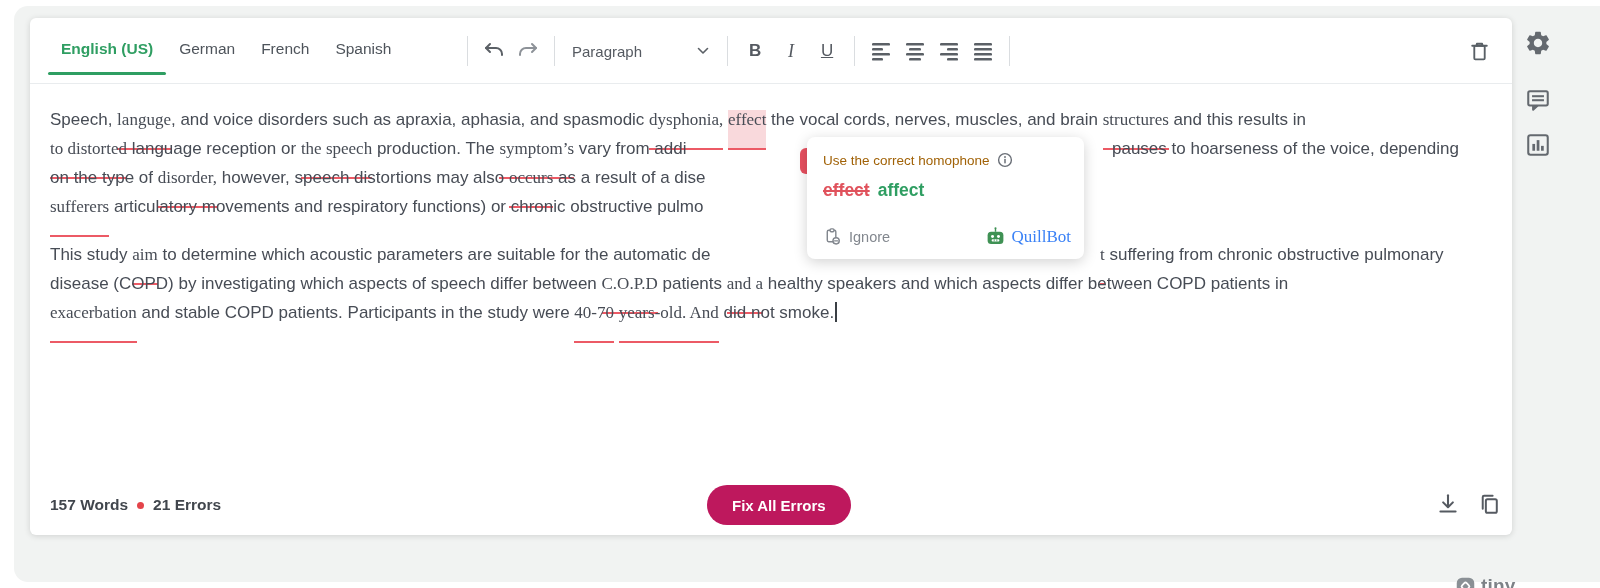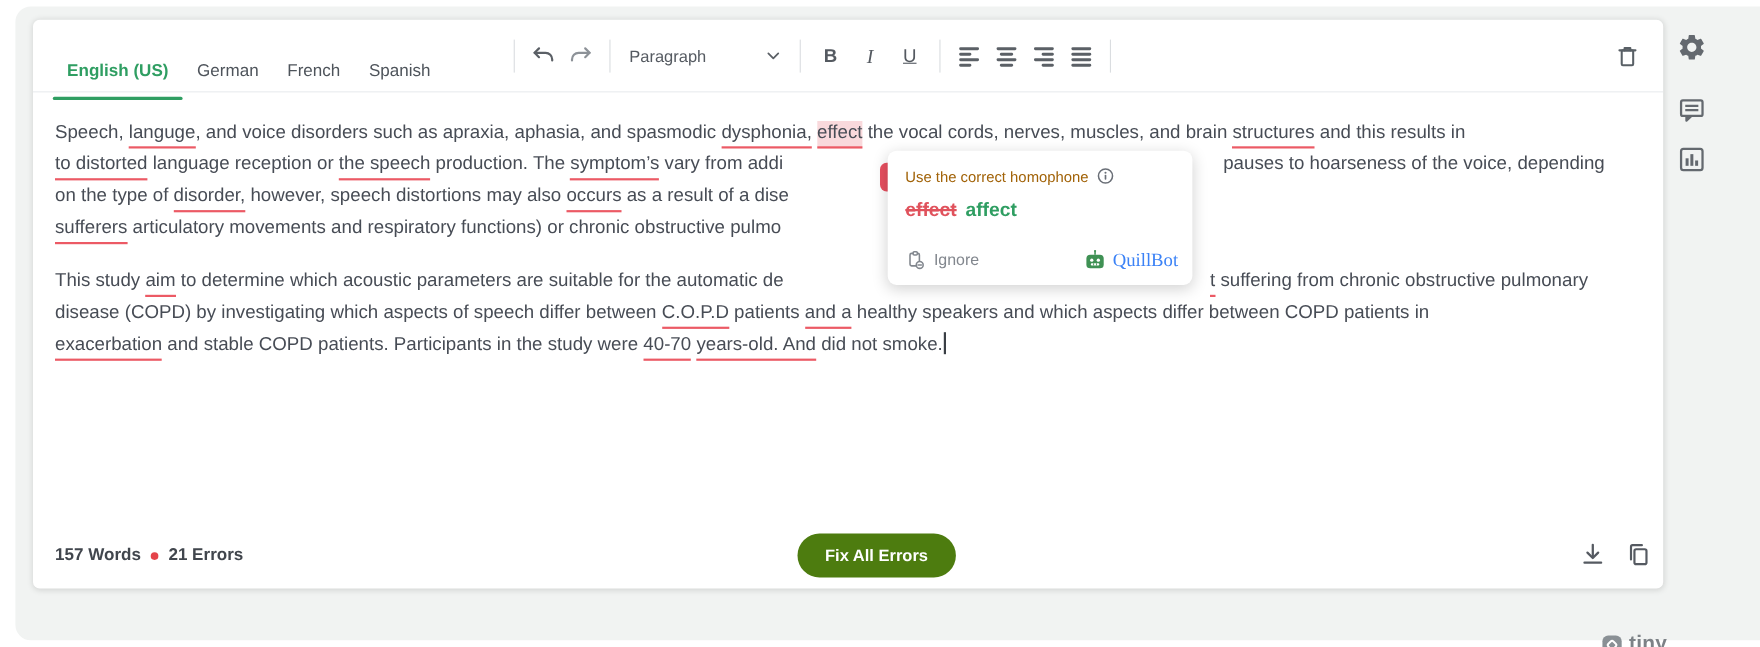--- a/index.html
+++ b/index.html
@@ -5,41 +5,41 @@
   * { margin:0; padding:0; box-sizing:border-box; }
   html,body { width:1600px; height:588px; background:#ffffff; font-family:"Liberation Sans","DejaVu Sans",sans-serif; overflow:hidden; }
   .canvas { position:absolute; left:14px; top:6px; right:0; bottom:6px; background:#f1f3f2; border-radius:14px 0 0 14px; }
 
   
   .card { position:absolute; left:30px; top:18px; width:1482px; height:517px; background:#fff; border-radius:6px;
           box-shadow:0 1px 6px rgba(0,0,0,.14); overflow:hidden; }
 
   
   .hdr { position:absolute; left:0; top:0; right:0; height:66px; border-bottom:1px solid #e9ecee; }
-  .tabbar { position:absolute; left:18px; top:16px; height:62px; display:flex; align-items:center;justify-content:center; }
+  .tabbar { position:absolute; left:18px; top:0; height:62px; display:flex; align-items:center;justify-content:center; }
   .tab { position:relative; height:66px; display:flex; align-items:center; padding:0 13px; font-size:15.5px; color:#4e545b; cursor:pointer; }
   .tab.active { color:#2f9e62; font-weight:700; }
   .tab.active::after { content:""; position:absolute; left:0; right:0; bottom:7px; height:3px; background:#2f9e62; border-radius:2px; }
 
   .toolbar { position:absolute; left:428px; top:0; height:66px; display:flex; align-items:center; }
   .tdiv { width:1px; height:30px; background:#dadde0; margin:0 9px; }
   .tbtn { width:34px; height:34px; display:flex; align-items:center; justify-content:center; border-radius:4px; cursor:pointer; }
   .tbtn svg { display:block; }
   .para { display:flex; align-items:center; gap:54px; padding:0 8px; cursor:pointer; }
   .para-label { font-size:15px; color:#555a61; }
   .fmt { font-size:17px; color:#555a61; width:36px; text-align:center; cursor:pointer; }
   .fmt.b { font-weight:700; }
   .fmt.i { font-style:italic; font-family:"Liberation Serif",serif; font-size:18px; }
   .fmt.u { text-decoration:underline; }
   .trash { position:absolute; right:16px; top:16px; width:34px; height:34px; display:flex; align-items:center; justify-content:center; cursor:pointer; }
 
   
   .text-layer { position:absolute; left:0; top:66px; right:0; bottom:60px; z-index:1; }
   .text-line { position:absolute; left:20px; right:10px; white-space:nowrap; font-size:17px; color:#474c55; line-height:24px; }
-  .err { border-bottom:2.5px solid #ec5a65; padding-bottom:4px; cursor:pointer; }
+  .err { border-bottom:2.5px solid #ec5a65; padding-bottom:19px; cursor:pointer;font-family:Liberation Serif, serif; }
   .err.active { background:#f9d9dc; }
   .frag { position:absolute; white-space:nowrap; }
   .caret { display:inline-block; width:1.5px; height:20px; background:#3a3f45; vertical-align:-4px; margin-left:1px; }
 
   
   .sliver { position:absolute; left:770px; top:130px; width:14px; height:26px; background:#e85060; border-radius:6px; z-index:2; }
 
   
   .popup { position:absolute; left:777px; top:119px; width:277px; height:122px; background:#fff; border-radius:8px;
            box-shadow:0 3px 14px rgba(0,0,0,.18); z-index:3; padding:15px 16px; }
@@ -50,21 +50,21 @@
   .popup-foot { position:absolute; left:16px; right:13px; bottom:12px; display:flex; align-items:center; justify-content:space-between; }
   .ignore { display:flex; align-items:center; gap:7px; font-size:14.5px; color:#82878e; cursor:pointer; }
   .qb { display:flex; align-items:center; gap:5px; cursor:pointer; }
   .qb-word { font-family:"Liberation Serif",serif; font-size:17px; color:#3b82f6; }
 
   
   .cfoot { position:absolute; left:0; right:0; bottom:0; height:60px; }
   .counts { position:absolute; left:20px; top:50%; transform:translateY(-50%); display:flex; align-items:center; gap:9px;
             font-size:15.5px; font-weight:700; color:#41464d; }
   .dot { width:7px; height:7px; border-radius:50%; background:#e4444a; }
-  .fixbtn { position:absolute; left:695px; top:10px; height:40px; padding:0 25px; background:#4d7c0f; color:#fff;
+  .fixbtn { position:absolute; left:677px; top:10px; height:40px; padding:0 25px; background:#be185d; color:#fff;
             font-size:15px; font-weight:700; border:none; border-radius:20px; display:flex; align-items:center; cursor:pointer;
             font-family:"Liberation Sans",sans-serif; }
   .parabtn { position:absolute; left:1223px; top:13px; height:36px; padding:0 21px; background:#fff; color:#459b58;
              font-size:15px; border:1.5px solid #a3cfae; border-radius:18px; display:flex; align-items:center; cursor:pointer;
              font-family:"Liberation Sans",sans-serif; }
   .dl { position:absolute; left:1405px; top:16px; cursor:pointer; }
   .copy { position:absolute; left:1447px; top:17px; cursor:pointer; }
 
   
   .rail-btn { position:absolute; left:1522px; width:32px; height:32px; display:flex; align-items:center; justify-content:center; cursor:pointer; }

